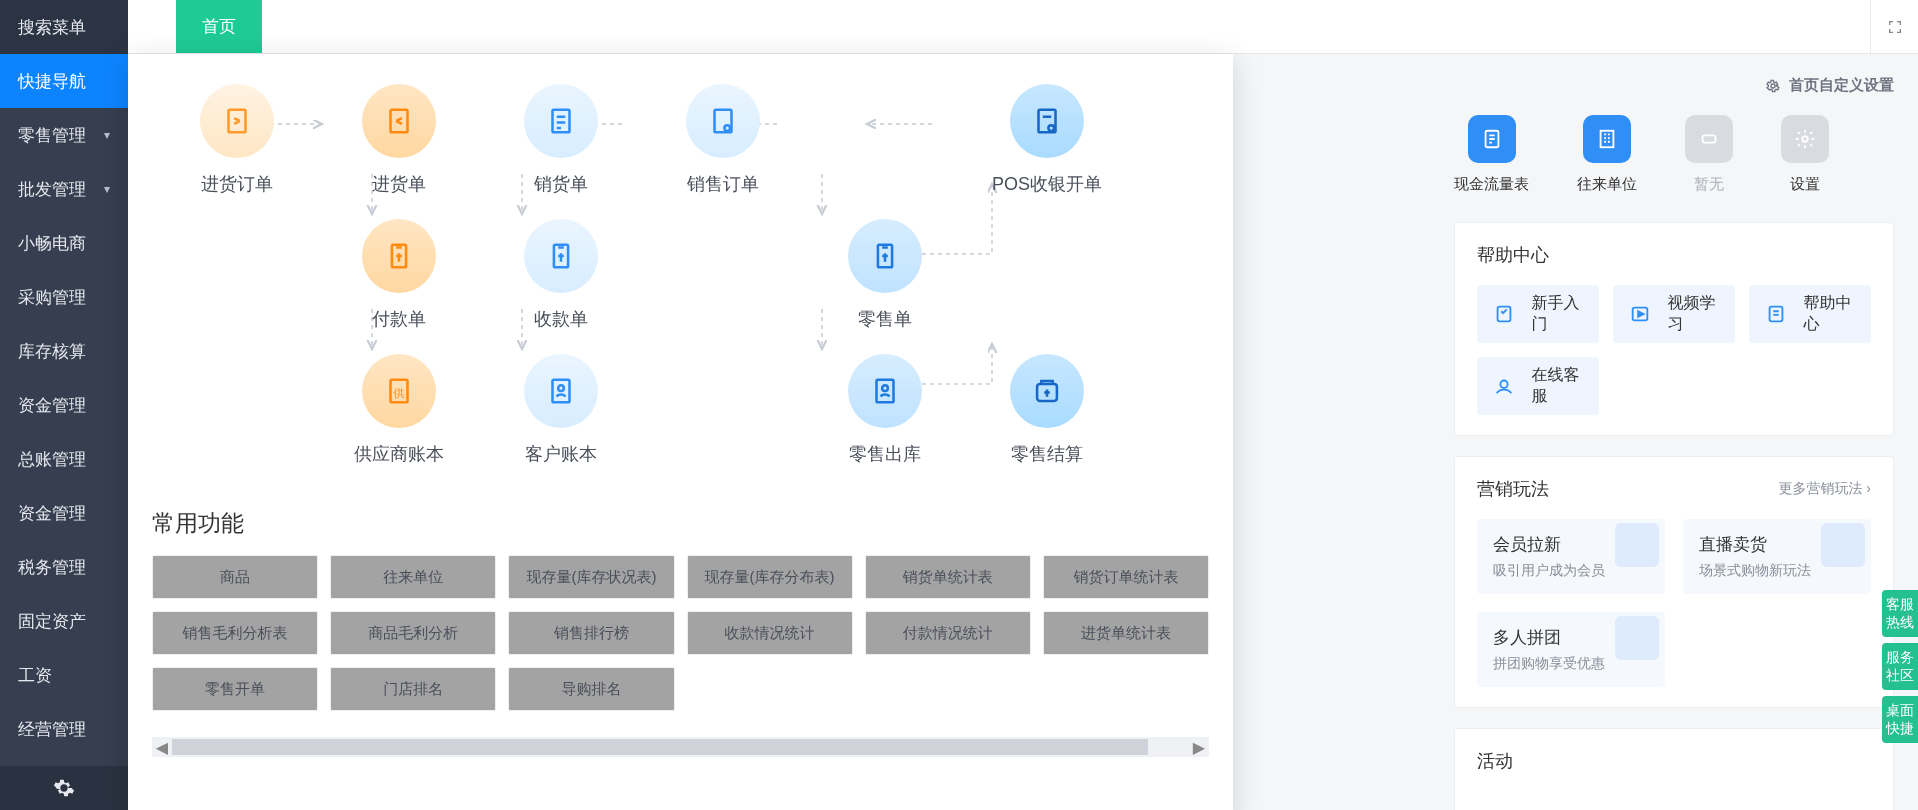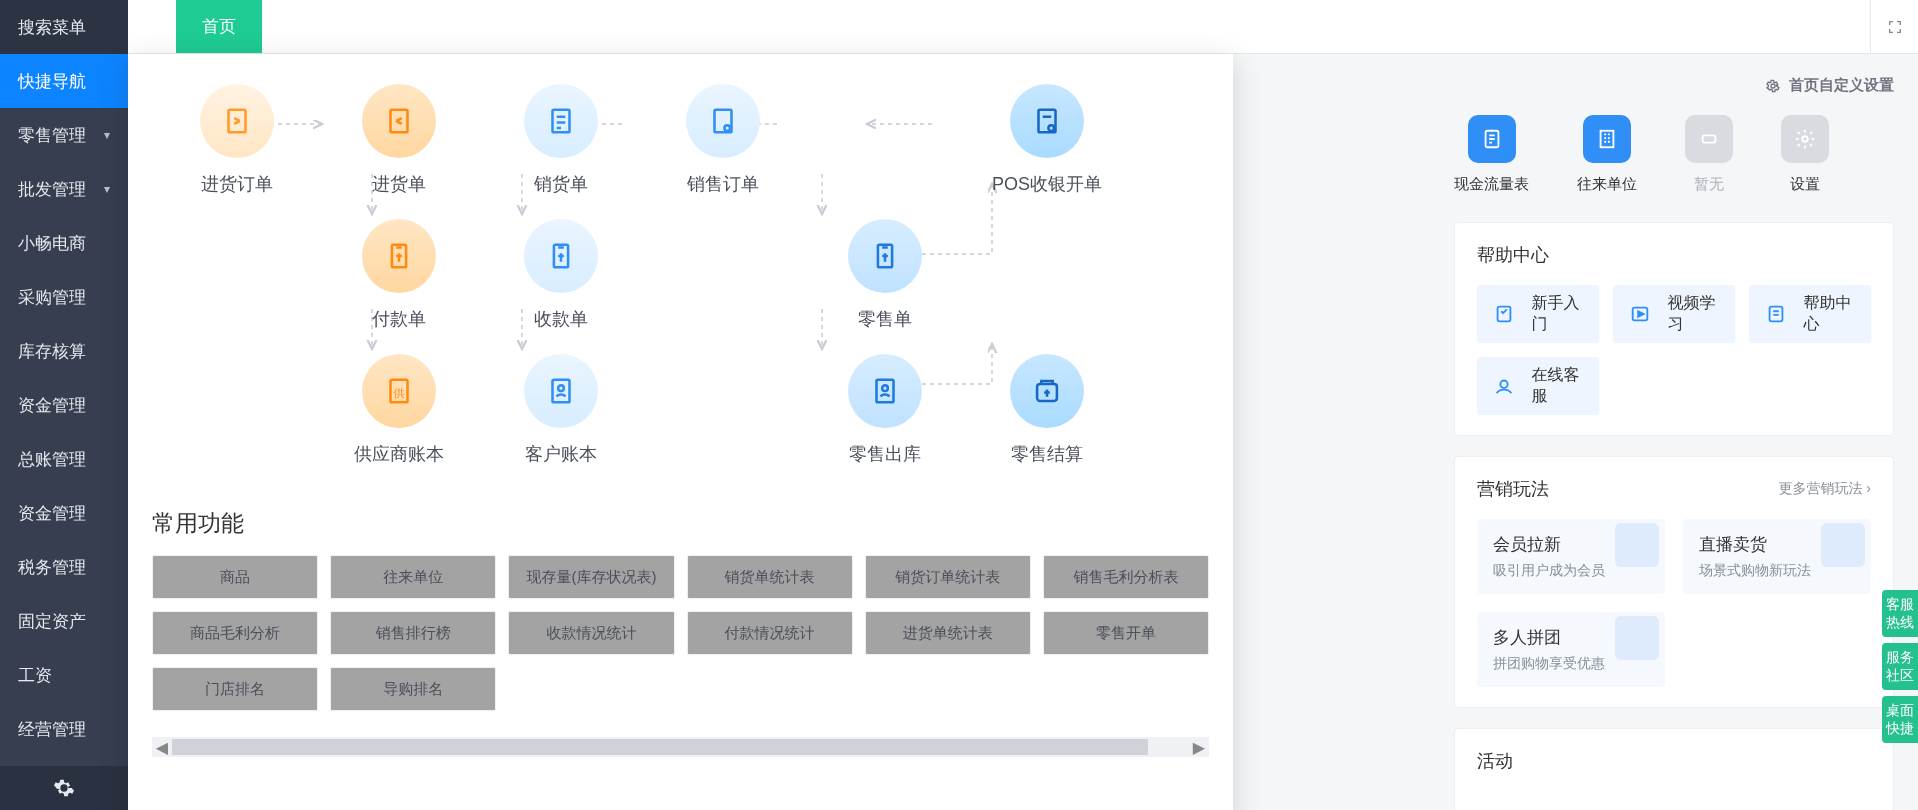--- a/index.html
+++ b/index.html
@@ -467,20 +467,23 @@
       <div class="common-btn">
           <span>商品</span>
         </div>
       <div class="common-btn">
           <span>往来单位</span>
         </div>
       <div class="common-btn">
           <span>现存量(库存状况表)</span>
         </div>
       <div class="common-btn">
+          <span>现存量(库存分布表)</span>
+        </div>
+      <div class="common-btn">
           <span>销货单统计表</span>
         </div>
       <div class="common-btn">
           <span>销货订单统计表</span>
         </div>
       <div class="common-btn">
           <span>销售毛利分析表</span>
         </div>
       <div class="common-btn">
           <span>商品毛利分析</span>

